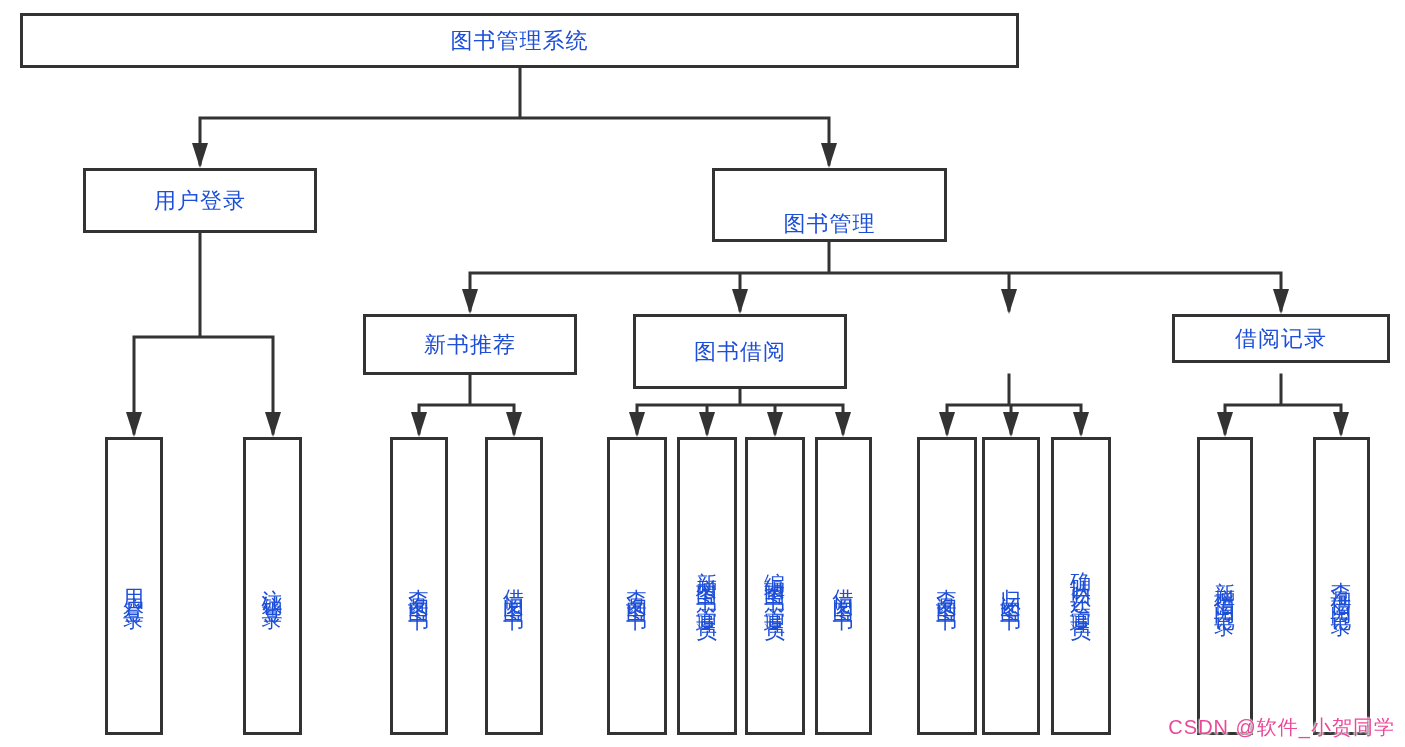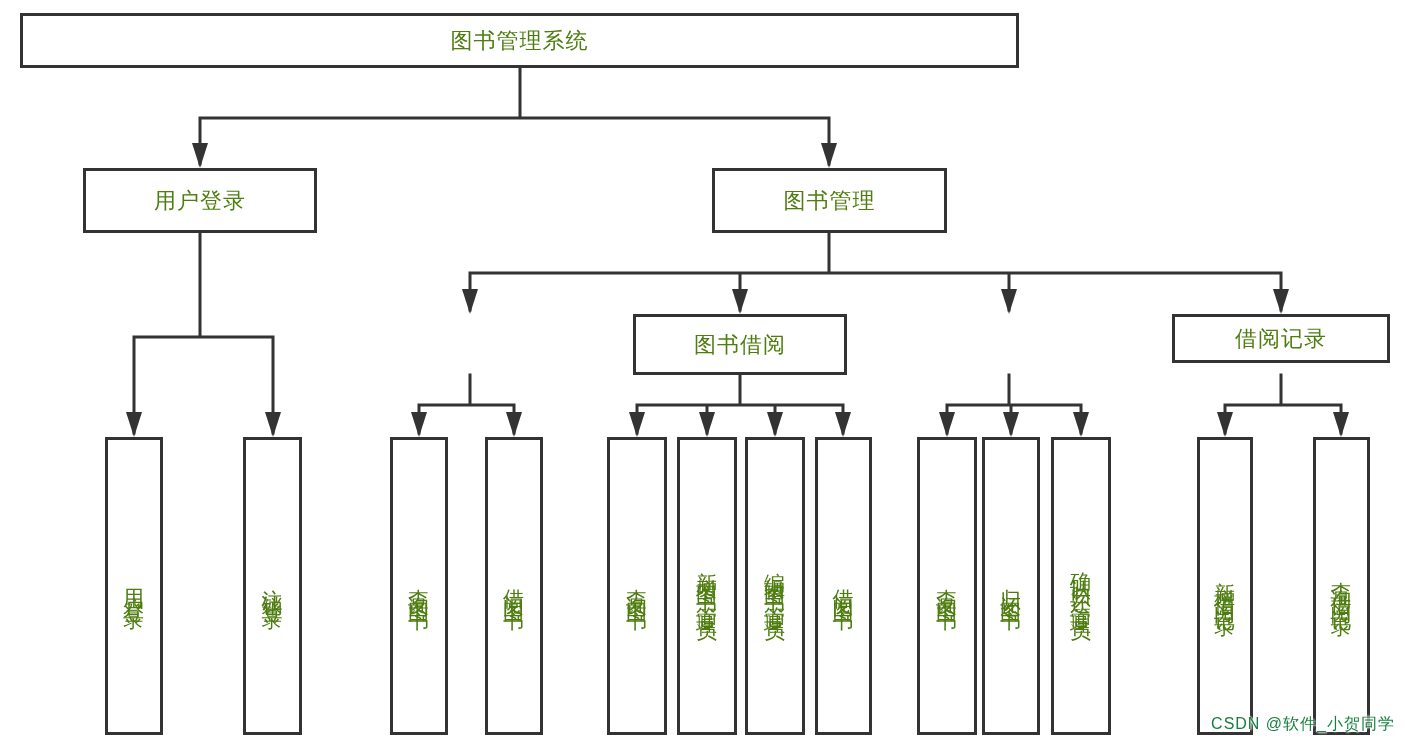--- a/index.html
+++ b/index.html
@@ -23,38 +23,38 @@
     stroke-linecap: square;
   }
   .node {
     position: absolute;
     box-sizing: border-box;
     background: #ffffff;
     border: 3px solid #333333;
     display: flex;
     align-items: center;
     justify-content: center;
-    color: #4d7c0f;
+    color: #1d4ed8;
   }
   .node.h { font-size: 22px; letter-spacing: 1px; }
   .node.v { font-size: 21px; }
   .node.v .label {
     writing-mode: vertical-lr;
     text-orientation: mixed;
     letter-spacing: 7px;
     line-height: 1;
     white-space: nowrap;
   }
   .leaf { top: 437px; height: 298px; }
   #watermark {
     position: absolute;
     right: 10px;
     top: 714px;
-    font-size: 16px;
-    color: #15803d;
+    font-size: 20px;
+    color: #ec4899;
     letter-spacing: 1px;
     text-shadow: 0 0 2px #ffffff, 1px 1px 2px #ffffff, -1px -1px 2px #ffffff;
     z-index: 5;
     white-space: nowrap;
   }
 </style>
 </head>
 <body>
 
 <div id="canvas">
@@ -88,25 +88,28 @@
       <path d="M1333 412 L1349 412 L1341 437 Z" fill="#333333"></path>
     </svg>
 
   <div class="node h" style="left:20px; top:13px; width:999px; height:55px;">
     <span class="label">图书管理系统</span>
   </div>
 
   <div class="node h" style="left:83px; top:168px; width:234px; height:65px;">
     <span class="label">用户登录</span>
   </div>
-  <div class="node h" style="left:712px; top:168px; width:235px; height:65px;">
+  <div class="node h" style="left:712px; top:168px; width:235px; height:74px;align-items:flex-end;">
     <span class="label">图书管理</span>
   </div>
 
-  <div class="node h" style="left:633px; top:314px; width:214px; height:61px;">
+  <div class="node h" style="left:363px; top:314px; width:214px; height:61px;">
+    <span class="label">新书推荐</span>
+  </div>
+  <div class="node h" style="left:633px; top:314px; width:214px; height:75px;">
     <span class="label">图书借阅</span>
   </div>
   <div class="node h" style="left:1172px; top:314px; width:218px; height:49px;">
     <span class="label">借阅记录</span>
   </div>
 
   <div class="node v leaf" style="left:105px; width:58px;">
     <span class="label">用户登录</span>
   </div>
   <div class="node v leaf" style="left:243px; width:59px;">

